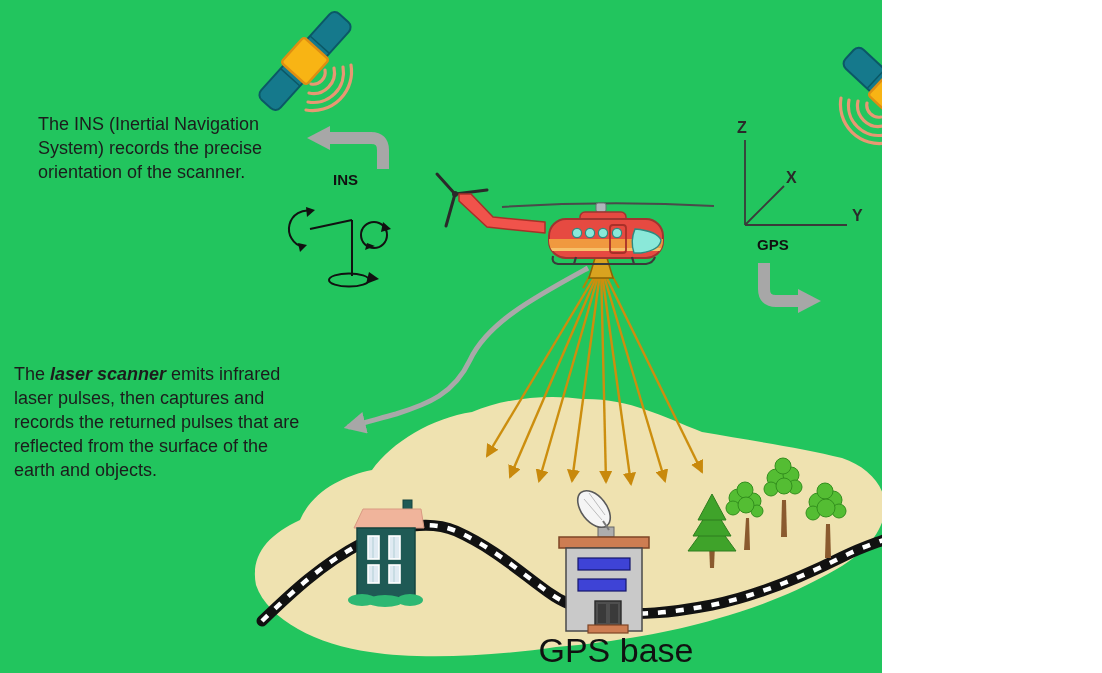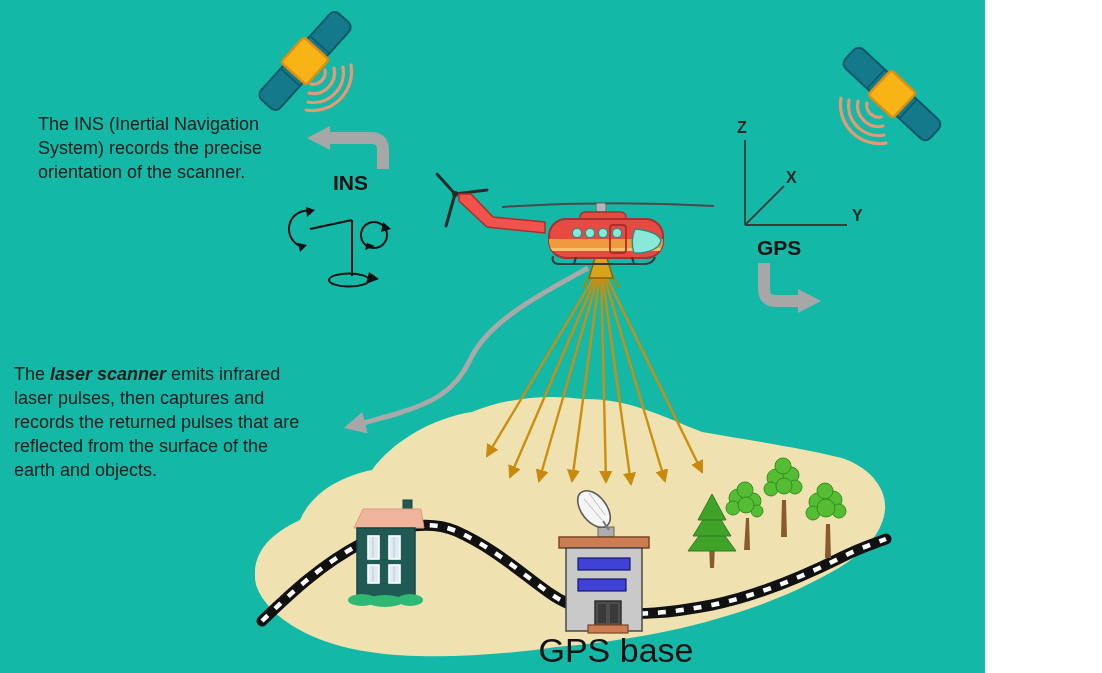--- a/index.html
+++ b/index.html
@@ -1,22 +1,22 @@
 <!DOCTYPE html>
 <html><head>
 <meta charset="utf-8">
 <style>
   html,body{margin:0;padding:0;background:#ffffff;}
   #stage{
-    position:relative;width:985px;height:673px;background:#14b8a6;overflow:hidden;
+    position:relative;width:882px;height:673px;background:#22c55e;overflow:hidden;
     font-family:"Liberation Sans", sans-serif;color:#1c1c1c;
   }
   #scene{position:absolute;left:0;top:0;width:1102px;height:673px;}
   .desc{position:absolute;font-size:18px;line-height:24px;color:#1c1c1c;}
-  .biglabel{position:absolute;font-size:21px;font-weight:bold;color:#111;}
+  .biglabel{position:absolute;font-size:15px;font-weight:bold;color:#111;}
   .axislabel{position:absolute;font-size:16px;font-weight:600;color:#2a2a2a;}
   .stationlabel{
     position:absolute;left:496px;top:631px;width:240px;text-align:center;
     font-size:34px;font-weight:normal;color:#111;
   }
   .bold{font-weight:bold;font-style:italic;}
 </style>
 </head>
 <body>
 

